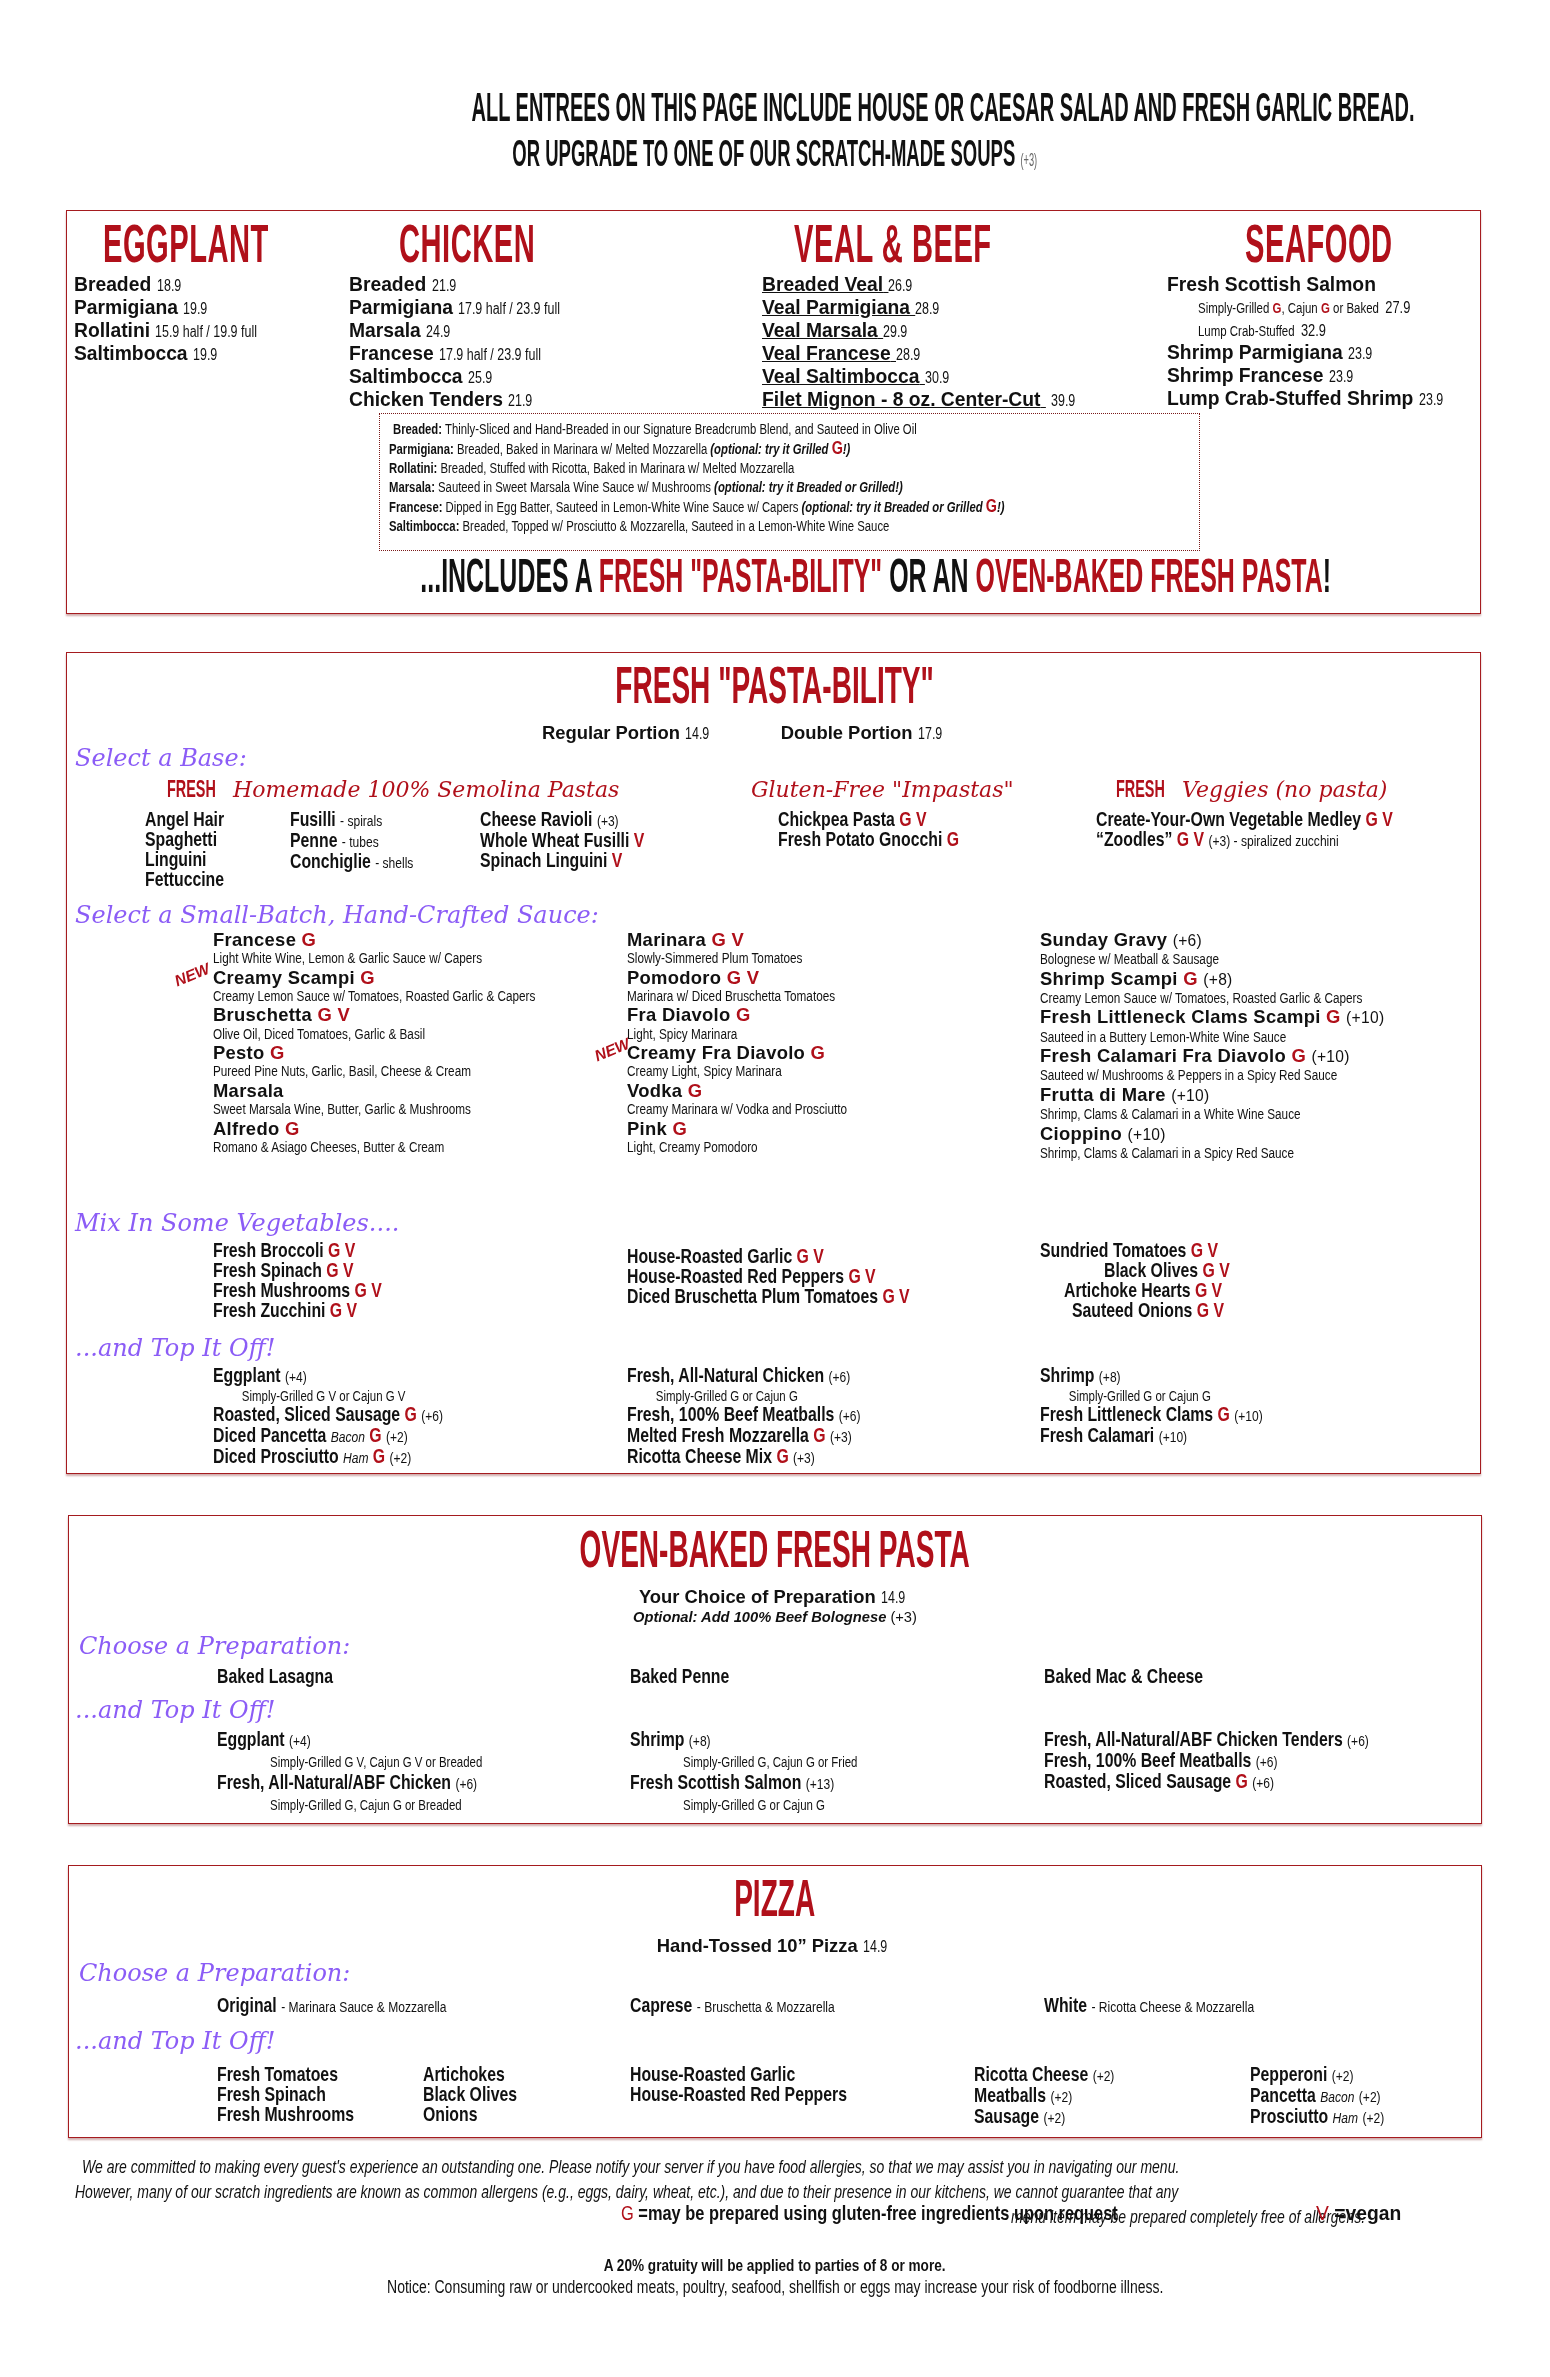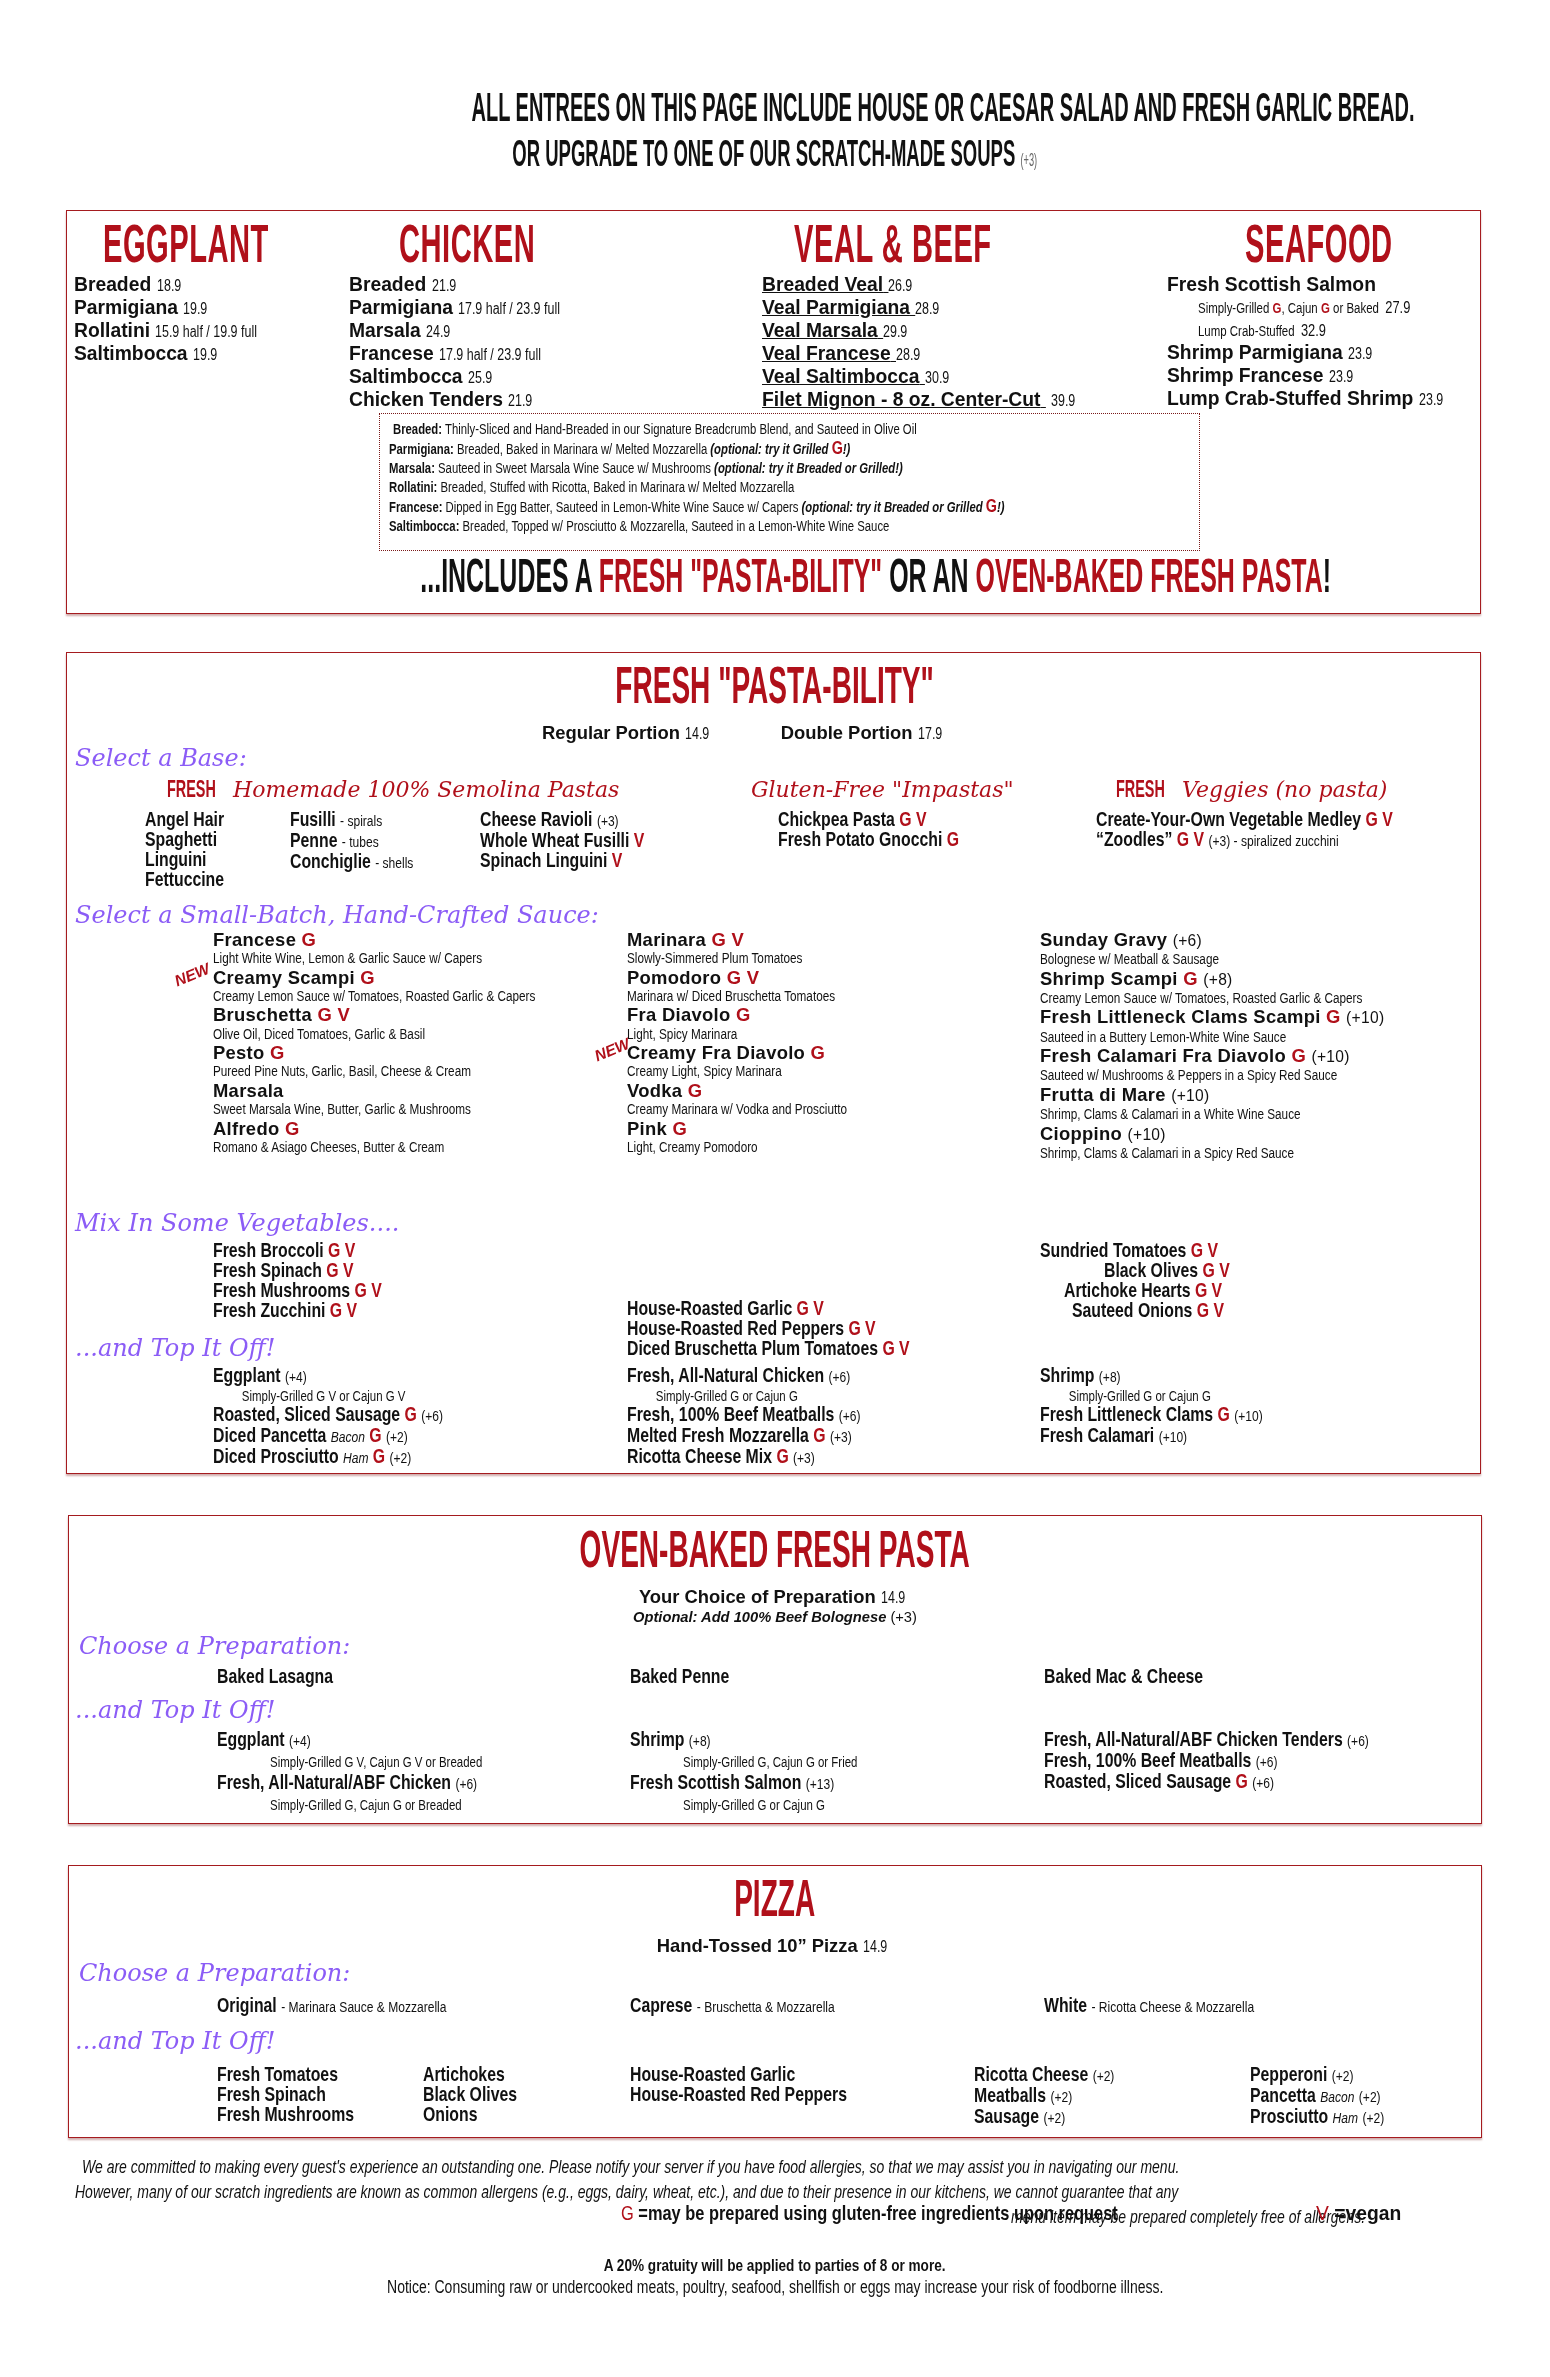--- a/index.html
+++ b/index.html
@@ -75,22 +75,22 @@
   <div class="item" style="padding-left:31px;"><span class="sub"><span>Simply-Grilled</span> <span class="gv">G</span><span>, Cajun</span> <span class="gv">G</span> <span>or Baked</span>&nbsp; <span style="font-size:16.5px;">27.9</span></span></div>
   <div class="item" style="padding-left:31px;"><span class="sub"><span>Lump Crab-Stuffed</span>&nbsp; <span style="font-size:16.5px;">32.9</span></span></div>
   <div class="item"><b>Shrimp Parmigiana</b> <span class="price">23.9</span></div>
   <div class="item"><b>Shrimp Francese</b> <span class="price">23.9</span></div>
   <div class="item"><b>Lump Crab-Stuffed Shrimp</b> <span class="price">23.9</span></div>
 </div>
 
 <div class="defs" style="left:379px;top:413px;width:801px;height:125px;">
   <div class="row" style="padding-left:3.7px;"><span class="t"><b>Breaded:</b> <span>Thinly-Sliced and Hand-Breaded in our Signature Breadcrumb Blend, and Sauteed in Olive Oil</span></span></div>
   <div class="row"><span class="t"><b>Parmigiana:</b> <span>Breaded, Baked in Marinara w/ Melted Mozzarella</span> <b class="ital">(optional: try it Grilled</b> <b class="gv" style="font-size:17.5px;">G</b><b class="ital">!)</b></span></div>
+  <div class="row"><span class="t"><b>Rollatini:</b> <span>Breaded, Stuffed with Ricotta, Baked in Marinara w/ Melted Mozzarella</span></span></div>
   <div class="row"><span class="t"><b>Marsala:</b> <span>Sauteed in Sweet Marsala Wine Sauce w/ Mushrooms</span> <b class="ital">(optional: try it Breaded or Grilled!)</b></span></div>
-  <div class="row"><span class="t"><b>Rollatini:</b> <span>Breaded, Stuffed with Ricotta, Baked in Marinara w/ Melted Mozzarella</span></span></div>
   <div class="row"><span class="t"><b>Francese:</b> <span>Dipped in Egg Batter, Sauteed in Lemon-White Wine Sauce w/ Capers</span> <b class="ital">(optional: try it Breaded or Grilled</b> <b class="gv" style="font-size:17.5px;">G</b><b class="ital">!)</b></span></div>
   <div class="row"><span class="t"><b>Saltimbocca:</b> <span>Breaded, Topped w/ Prosciutto &amp; Mozzarella, Sauteed in a Lemon-White Wine Sauce</span></span></div>
 </div>
 
 <div class="abs center-line" style="top:548px;font-size:48px;font-weight:bold;">
   <span class="cond" style="transform:scaleX(0.52);">
     <span>...INCLUDES A</span>
     <span class="red">FRESH "PASTA-BILITY"</span>
     <span>OR AN</span>
     <span class="red">OVEN-BAKED FRESH PASTA</span><span>!</span>
@@ -228,21 +228,21 @@
   </div>
 </div>
 
 <div class="abs script" style="left:75px;top:1209px;">Mix In Some Vegetables....</div>
 <div class="abs" style="left:213px;top:1241px;">
   <div class="cond-item"><span>Fresh Broccoli</span> <span class="red">G V</span></div><br>
   <div class="cond-item"><span>Fresh Spinach</span> <span class="red">G V</span></div><br>
   <div class="cond-item"><span>Fresh Mushrooms</span> <span class="red">G V</span></div><br>
   <div class="cond-item"><span>Fresh Zucchini</span> <span class="red">G V</span></div>
 </div>
-<div class="abs" style="left:627px;top:1299px;">
+<div class="abs" style="left:627px;top:1247px;">
   <div class="cond-item"><span>House-Roasted Garlic</span> <span class="red">G V</span></div><br>
   <div class="cond-item"><span>House-Roasted Red Peppers</span> <span class="red">G V</span></div><br>
   <div class="cond-item"><span>Diced Bruschetta Plum Tomatoes</span> <span class="red">G V</span></div>
 </div>
 <div class="abs" style="left:1040px;top:1241px;text-align:right;">
   <div class="cond-item"><span>Sundried Tomatoes</span> <span class="red">G V</span></div><br>
   <div class="cond-item"><span>Black Olives</span> <span class="red">G V</span></div><br>
   <div class="cond-item"><span>Artichoke Hearts</span> <span class="red">G V</span></div><br>
   <div class="cond-item"><span>Sauteed Onions</span> <span class="red">G V</span></div>
 </div>

